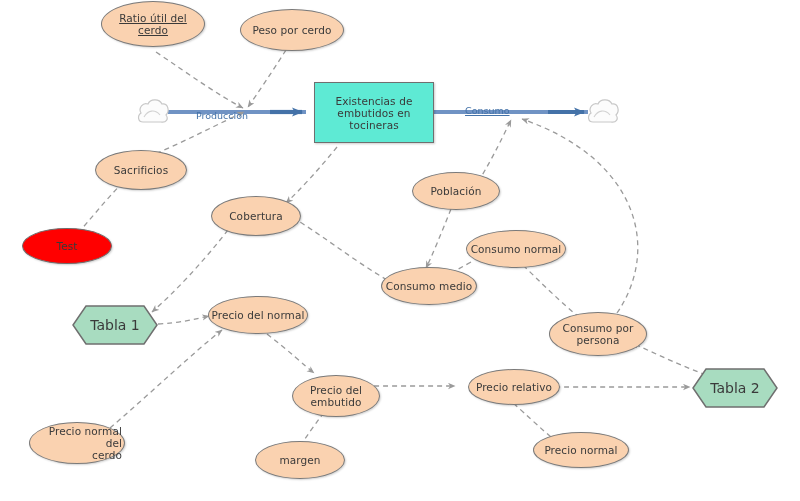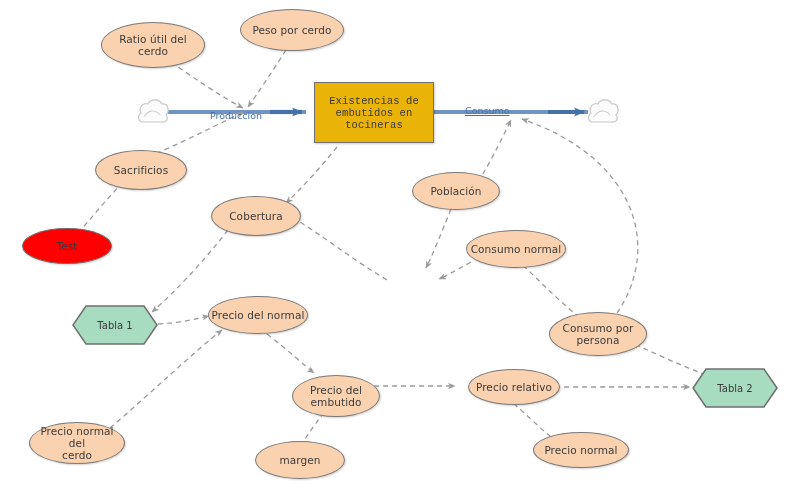--- a/index.html
+++ b/index.html
@@ -46,40 +46,39 @@
     background: #FAD2B0;
     box-shadow: 1px 1px 2px rgba(0,0,0,.18);
   }
   .ellipse.red {
     background: #FF0000;
     border-color: #6e6e6e;
     align-items: center;
   }
   .rect {
     border: 1.6px solid #6f6f6f;
-    background: #eab308;
+    background: #5eead4;
     box-shadow: 1px 1px 2px rgba(0,0,0,.2);
-    font-family: Liberation Mono, monospace;
   }
   .hexwrap {
     position: absolute;
     display: flex;
     align-items: center;
     justify-content: center;
   }
   .hexwrap svg {
     position: absolute;
     left: 0;
     top: 0;
   }
   .hexwrap .lbl {
     position: relative;
     z-index: 2;
     color: #3a3a3a;
-    font-size: 10px;
+    font-size: 14px;
   }
   .cloud {
     position: absolute;
   }
   .flow-label {
     position: absolute;
     color: #4472A8;
     font-size: 9.5px;
     background: transparent;
     white-space: nowrap;
@@ -143,30 +142,30 @@
       <path d="M8,21 C12,14 19,13 24,19" fill="none" stroke="#D2D2D2" stroke-width="1.1"></path>
     </svg>
   </div>
   <div class="cloud" style="left:586px; top:96px; width:34px; height:30px;">
     <svg width="34" height="30" viewBox="0 0 34 30">
       <path d="M7,26 C2,26 1,20 5,17 C2,12 7,6 12,8 C14,3 23,2 26,8 C32,7 34,15 30,19 C33,23 30,27 25,26 Z" fill="#FCFCFC" stroke="#C8C8C8" stroke-width="1.2"></path>
       <path d="M8,21 C12,14 19,13 24,19" fill="none" stroke="#D2D2D2" stroke-width="1.1"></path>
     </svg>
   </div>
 
-  <div class="flow-label" style="left:210px; top:110px;">Produccion</div>
+  <div class="flow-label" style="left:196px; top:110px;">Produccion</div>
   <div class="flow-label" style="left:465px; top:105px;text-decoration:underline;">Consumo</div>
 
   <div class="node rect" style="left:314px; top:82px; width:120px; height:61px;">
     <span class="lbl">Existencias de
 embutidos en
 tocineras</span>
   </div>
 
-  <div class="node ellipse" style="left:101px; top:22px; width:104px; height:46px;">
+  <div class="node ellipse" style="left:101px; top:1px; width:104px; height:46px;text-decoration:underline;">
     <span class="lbl">Ratio útil del
 cerdo</span>
   </div>
 
   <div class="node ellipse" style="left:240px; top:9px; width:104px; height:42px;">
     <span class="lbl">Peso por cerdo</span>
   </div>
 
   <div class="node ellipse" style="left:95px; top:150px; width:92px; height:40px;">
     <span class="lbl">Sacrificios</span>
@@ -181,41 +180,44 @@
   </div>
 
   <div class="node ellipse" style="left:211px; top:196px; width:90px; height:40px;">
     <span class="lbl">Cobertura</span>
   </div>
 
   <div class="node ellipse" style="left:466px; top:230px; width:100px; height:38px;">
     <span class="lbl">Consumo normal</span>
   </div>
 
+  <div class="node ellipse" style="left:381px; top:267px; width:96px; height:38px;">
+    <span class="lbl">Consumo medio</span>
+  </div>
 
   <div class="node ellipse" style="left:549px; top:312px; width:98px; height:44px;">
     <span class="lbl">Consumo por
 persona</span>
   </div>
 
   <div class="node ellipse" style="left:208px; top:296px; width:100px; height:38px;">
     <span class="lbl">Precio del normal</span>
   </div>
 
   <div class="node ellipse" style="left:292px; top:375px; width:88px; height:42px;">
     <span class="lbl">Precio del
 embutido</span>
   </div>
 
   <div class="node ellipse" style="left:456px; top:369px; width:92px; height:36px;margin-left:12px;">
     <span class="lbl">Precio relativo</span>
   </div>
 
   <div class="node ellipse" style="left:29px; top:422px; width:96px; height:42px;">
-    <span class="lbl" style="width:112px;">Precio normal del
+    <span class="lbl" style="width:112px;text-align:right;">Precio normal del
 cerdo</span>
   </div>
 
   <div class="node ellipse" style="left:533px; top:432px; width:96px; height:36px;">
     <span class="lbl">Precio normal</span>
   </div>
 
   <div class="node ellipse" style="left:255px; top:441px; width:90px; height:38px;">
     <span class="lbl">margen</span>
   </div>

